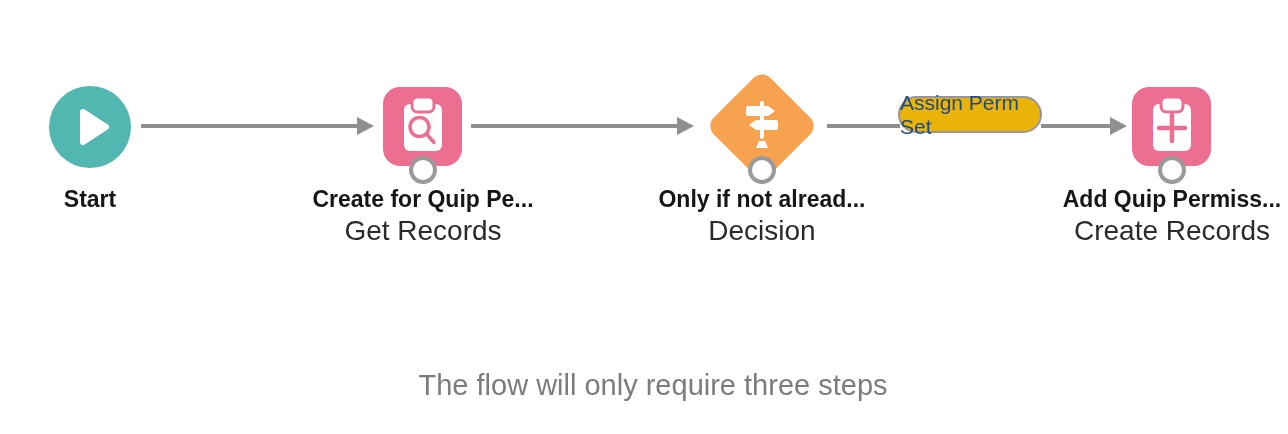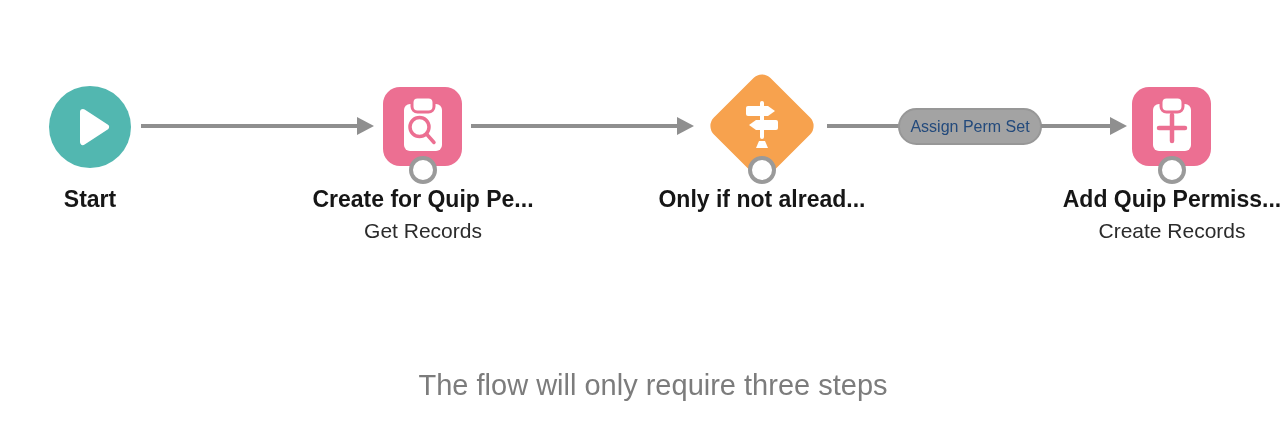--- a/index.html
+++ b/index.html
@@ -29,28 +29,28 @@
     width: 0; height: 0;
     border-top: 9px solid transparent;
     border-bottom: 9px solid transparent;
     border-left: 17px solid var(--connector-gray, #8F8F8F);
   }
   .a1 { left: 357px;  }
   .a2 { left: 677px;  }
   .a4 { left: 1110px; }
   .pill {
     position: absolute;
-    left: 898px; top: 108px;
+    left: 898px; top: 96px;
     width: 144px; height: 37px;
     box-sizing: border-box;
-    background: #a3a3a3;
+    background: #eab308;
     border: 2px solid var(--pill-border-gray, #979797);
     border-radius: 20px;
     display: flex; align-items: center; justify-content: center;
-    font-size: 16px;
+    font-size: 21px;
     color: var(--pill-text-blue, #234A7C);
     cursor: pointer;
   }
   
   .start-circle {
     position: absolute;
     left: 49px; top: 86px;
     width: 82px; height: 82px;
     border-radius: 50%;
     background: var(--start-teal, #52B7B0);
@@ -100,21 +100,21 @@
     text-align: center;
   }
   .node-title {
     top: 186px;
     font-size: 23px; font-weight: bold;
     line-height: 27px;
     color: var(--node-title-color, #161616);
   }
   .node-type {
     top: 218px;
-    font-size: 21px; font-weight: normal;
+    font-size: 28px; font-weight: normal;
     line-height: 26px;
     color: var(--node-type-color, #2B2B2B);
   }
   .t1 { left: -60px; }
   .t2 { left: 273px; }
   .t3 { left: 612px; }
   .t4 { left: 1022px; }
   .caption {
     position: absolute;
     left: 9px; top: 368px;
@@ -162,20 +162,21 @@
 
   <div class="diamond"></div>
   <svg class="node-icon icon-decision" width="60" height="60" viewBox="0 0 60 60">
     <rect x="28" y="7" width="4" height="38" rx="2" fill="#ffffff"></rect>
     <path d="M16 12 H36 L43 17 L36 22 H16 Q14 22 14 20 V14 Q14 12 16 12 Z" fill="#ffffff"></path>
     <path d="M44 26 H24 L17 31 L24 36 H44 Q46 36 46 34 V28 Q46 26 44 26 Z" fill="#ffffff"></path>
     <path d="M27 47 H33 L36 54 H24 Z" fill="#ffffff"></path>
   </svg>
   <div class="cp cp3"></div>
   <div class="node-title t3">Only if not alread...</div>
+  <div class="node-type t3">Decision</div>
 
   <div class="sq sq4"></div>
   <svg class="node-icon icon-create" width="79" height="79" viewBox="0 0 79 79">
     <rect x="21" y="17" width="38" height="47" rx="6" fill="#ffffff"></rect>
     <rect class="pink-stroke" x="29" y="10" width="22" height="15" rx="5.5" fill="#ffffff" stroke-width="3"></rect>
     <line class="pink-stroke" x1="27" y1="41" x2="53" y2="41" stroke-width="4.5" stroke-linecap="round"></line>
     <line class="pink-stroke" x1="40" y1="28" x2="40" y2="54" stroke-width="4.5" stroke-linecap="round"></line>
   </svg>
   <div class="cp cp4"></div>
   <div class="node-title t4">Add Quip Permiss...</div>

